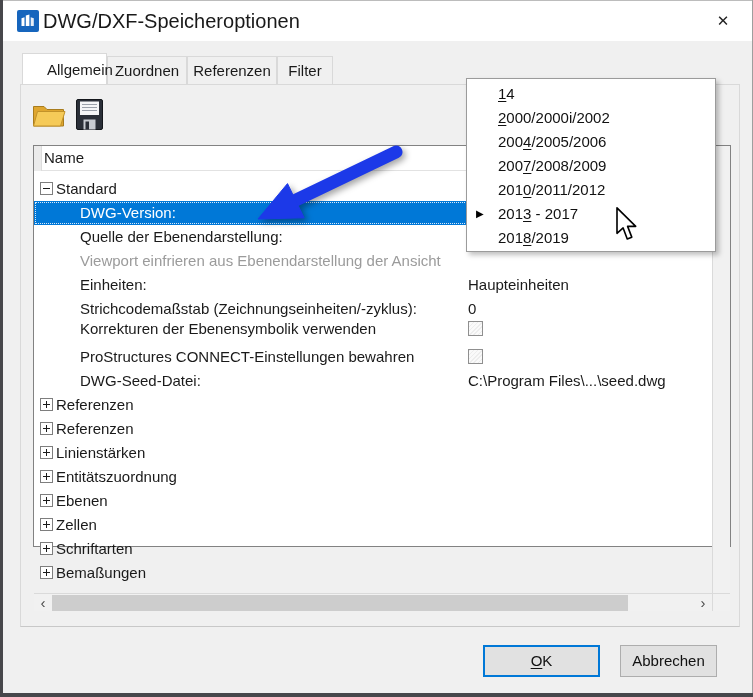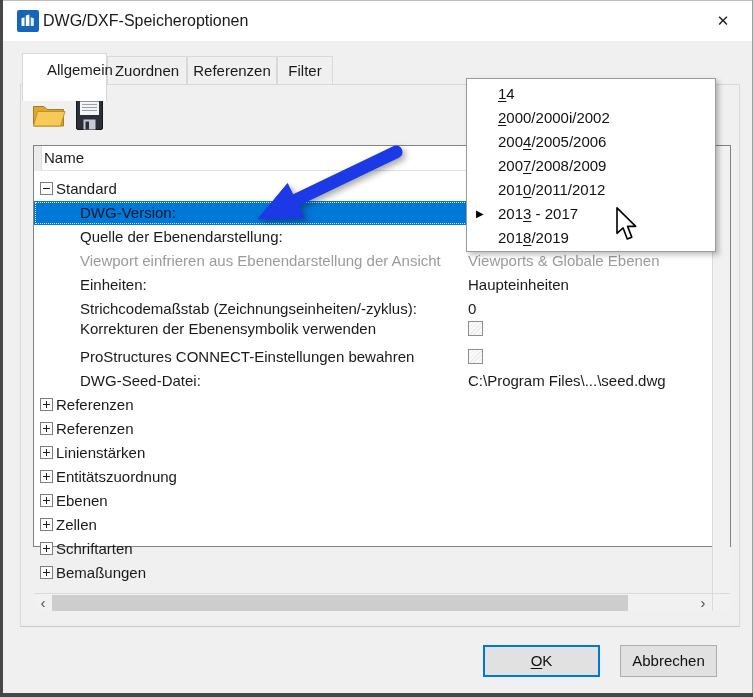--- a/index.html
+++ b/index.html
@@ -12,38 +12,38 @@
   }
   .abs{position:absolute;}
   
   #border-left{left:0;top:0;width:3px;height:697px;background:#47474b;}
   #border-right{right:0;top:0;width:1px;height:697px;background:#9e9e9e;}
   #border-top{left:0;top:0;width:753px;height:1px;background:#bcbcbc;}
   #border-bottom{left:0;bottom:0;width:753px;height:4px;background:#47474b;}
   
   #titlebar{left:3px;top:1px;width:749px;height:40px;background:#ffffff;}
   #app-icon{left:14px;top:9px;width:22px;height:22px;}
-  #title-text{left:40px;top:0;height:40px;line-height:40px;font-size:16px;color:#191919;white-space:nowrap;}
+  #title-text{left:40px;top:0;height:40px;line-height:40px;font-size:20px;color:#191919;white-space:nowrap;}
   #close-btn{right:12px;top:4px;width:34px;height:32px;text-align:center;line-height:32px;font-size:15px;color:#222;cursor:default;}
   
   .tab{position:absolute;border:1px solid #d9d9d9;border-bottom:none;text-align:center;
        background:#f0f0f0;line-height:28px;white-space:nowrap;}
   .tab.active{background:#ffffff;z-index:3;}
   #tab-strip-line{left:20px;top:84px;width:720px;height:1px;background:#d9d9d9;}
   
   #tab-page{left:20px;top:85px;width:720px;height:542px;border:1px solid #d9d9d9;border-top:none;border-bottom:1px solid #c8c8c8;background:#f0f0f0;}
   
   #list{left:33px;top:145px;width:698px;height:402px;background:#ffffff;border:1px solid #828282;}
   #list-header{left:0;top:0;width:696px;height:25px;background:#ffffff;border-bottom:1px solid #e2e2e2;}
   #header-corner{left:0;top:0;width:8px;height:25px;background:#ebebeb;border-right:1px solid #dcdcdc;}
   #header-label{left:10px;top:0;height:24px;line-height:24px;}
   .trow{position:absolute;left:0;width:678px;height:24px;line-height:24px;white-space:nowrap;}
   .trow .lbl{position:absolute;top:0;height:24px;line-height:24px;}
   .trow .val{position:absolute;left:434px;top:0;height:24px;line-height:24px;}
-  .trow.selected{background:var(--selection,#0078d7);color:#0f172a;outline:1px dotted rgba(255,255,255,.85);outline-offset:-2px;}
+  .trow.selected{background:var(--selection,#0078d7);color:#ffffff;outline:1px dotted rgba(255,255,255,.85);outline-offset:-2px;}
   .trow.disabled .lbl,.trow.disabled .val{color:#9b9b9b;}
   .exp{position:absolute;left:6px;top:5px;width:13px;height:13px;border:1px solid #7e7e7e;background:#fff;}
   .exp .h{position:absolute;left:2px;top:5px;width:7px;height:1px;background:#1a1a1a;}
   .exp .v{position:absolute;left:5px;top:2px;width:1px;height:7px;background:#1a1a1a;}
   .cb{position:absolute;left:434px;top:4px;width:15px;height:15px;border:1px solid #8f8f8f;
       background:repeating-linear-gradient(135deg,#ededed 0 1px,#fafafa 1px 3px);}
   
   #vscroll{left:678px;top:0;width:18px;height:447px;background:#f1f1f1;border-left:1px solid #dadada;}
   #hscroll{left:0;top:447px;width:678px;height:18px;background:#f1f1f1;border-top:1px solid #dadada;}
   #hthumb{left:18px;top:1px;width:576px;height:16px;background:#cdcdcd;}
@@ -81,21 +81,21 @@
     </svg>
     <div class="abs" id="title-text">DWG/DXF-Speicheroptionen</div>
     <div class="abs" id="close-btn">✕</div>
   </div>
 
   <div class="abs" id="border-top"></div>
   <div class="abs" id="border-left"></div>
   <div class="abs" id="border-right"></div>
   <div class="abs" id="border-bottom"></div>
 
-  <div class="tab active" style="left:22px;top:53px;width:85px;height:48px;line-height:32px;padding-left:24px;"><span>Allgemein</span></div>
+  <div class="tab active" style="left:22px;top:53px;width:85px;height:31px;line-height:32px;padding-left:24px;"><span>Allgemein</span></div>
   <div class="tab" style="left:107px;top:56px;width:80px;height:29px;"><span>Zuordnen</span></div>
   <div class="tab" style="left:187px;top:56px;width:90px;height:29px;"><span>Referenzen</span></div>
   <div class="tab" style="left:277px;top:56px;width:56px;height:29px;"><span>Filter</span></div>
   <div class="abs" id="tab-strip-line"></div>
 
   <div class="abs" id="tab-page"></div>
 
   <svg class="abs" style="left:32px;top:101px;width:34px;height:27px;" viewBox="0 0 34 27">
     <path d="M1.5 5.5 h10.5 l3 3 h16.5 v16.5 h-30 z" fill="#dfa62f" stroke="#a87c1d" stroke-width="1"></path>
     <path d="M5.5 10.5 h27.5 l-4.5 14.5 H1.5 z" fill="#f5ca58" stroke="#c2922a" stroke-width="1"></path>
@@ -123,21 +123,20 @@
           <span class="lbl" style="left: 22px;">Standard</span>
         </div>
         <div class="trow selected" style="top: 55px;">
           <span class="lbl" style="left: 46px;">DWG-Version:</span>
         </div>
         <div class="trow" style="top: 79px;">
           <span class="lbl" style="left: 46px;">Quelle der Ebenendarstellung:</span>
         </div>
         <div class="trow disabled" style="top: 103px;">
           <span class="lbl" style="left: 46px; text-align: right;">Viewport einfrieren aus Ebenendarstellung der Ansicht</span>
-          <span class="val">Viewports &amp; Globale Ebenen</span>
         </div>
         <div class="trow" style="top: 127px;">
           <span class="lbl" style="left: 46px;">Einheiten:</span>
           <span class="val">Haupteinheiten</span>
         </div>
         <div class="trow" style="top: 151px;">
           <span class="lbl" style="left: 46px;">Strichcodemaßstab (Zeichnungseinheiten/-zyklus):</span>
           <span class="val">0</span>
         </div>
         <div class="trow" style="top: 171px;">

